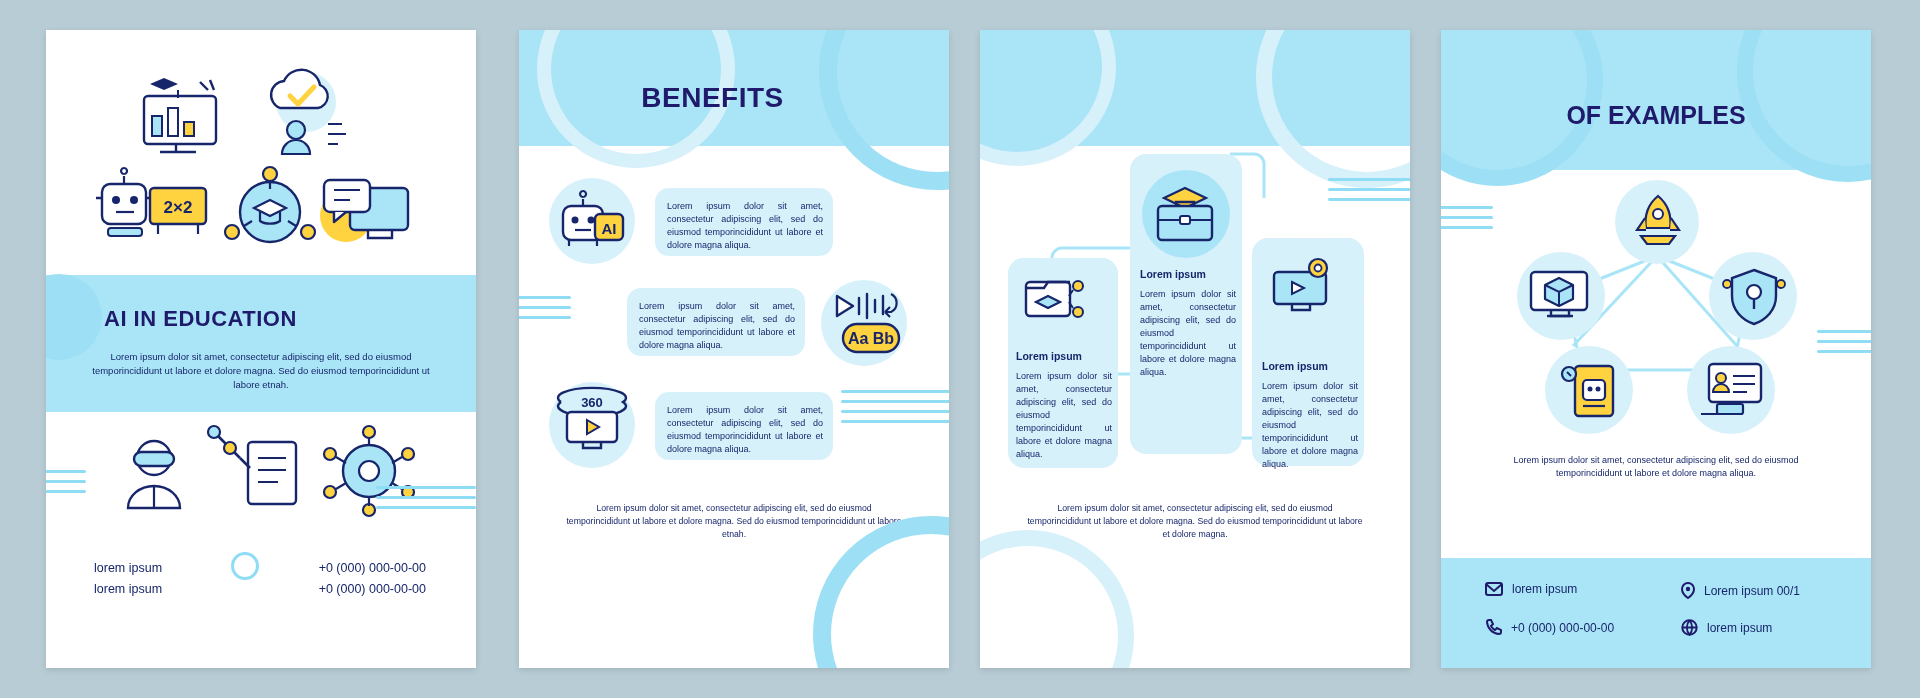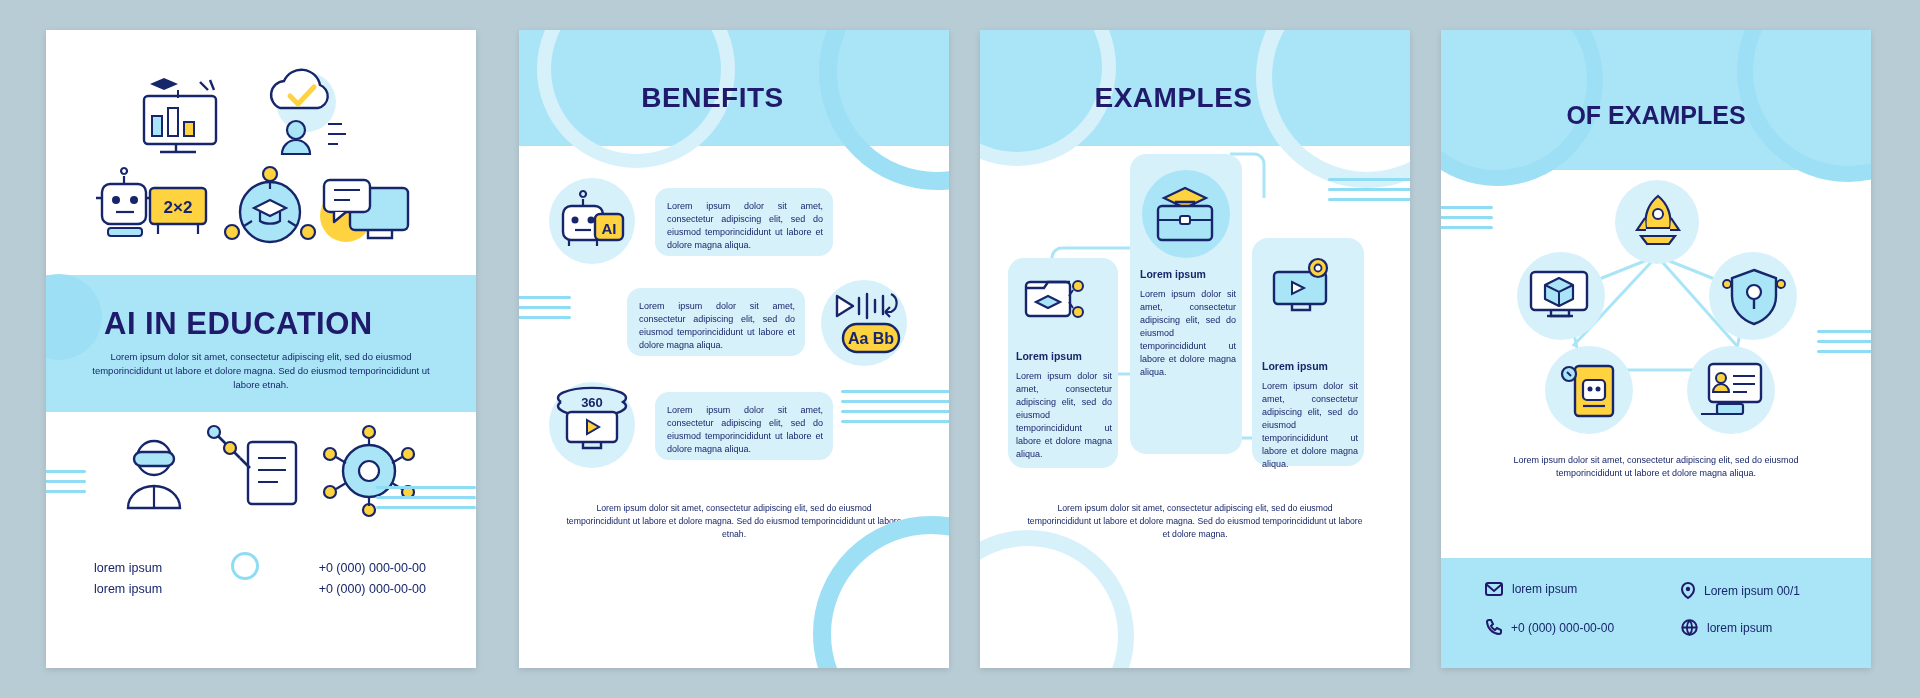--- a/index.html
+++ b/index.html
@@ -68,21 +68,21 @@
     background: #fff;
   }
   #p1-band {
     position: absolute;
     left: 0; top: 245px; width: 430px; height: 137px;
     background: #aae5f7;
   }
   .p1-title {
     position: absolute;
     left: 58px; top: 276px;
-    font-size: 31px;
+    font-size: 22px;
     font-weight: bold;
     letter-spacing: 0.5px;
     color: #1f1a6b;
   }
   .p1-sub {
     position: absolute;
     left: 38px; top: 320px;
     width: 354px;
     text-align: center;
     font-size: 9.5px;
@@ -364,21 +364,20 @@
 
     <div class="footer-text" style="top:472px;">Lorem ipsum dolor sit amet, consectetur adipiscing elit, sed do eiusmod temporincididunt ut labore et dolore magna. Sed do eiusmod temporincididunt ut labore etnah.</div>
     <div class="arcRing" style="left:294px; top:486px; width:200px; height:200px; border-color:#9ddff4; border-width:18px;"></div>
   </div>
 
   <div class="page" id="page3">
     <div class="page-head cyan"></div>
     <div style="position:absolute; left:0; top:70px; width:84px; height:56px; background:#aae5f7; border-bottom-right-radius:26px;"></div>
     <div class="arcRing" style="left:-62px; top:-62px; width:170px; height:170px; border-color:#d7f1fb; border-width:14px;"></div>
     <div class="arcRing" style="left:276px; top:-64px; width:190px; height:190px; border-color:#d7f1fb; border-width:16px;"></div>
-    <div class="head-title" style="top:52px;">EXAMPLES</div>
 
     <svg width="430" height="360" viewBox="0 0 430 360" style="position:absolute; left:0; top:108px;">
       <path d="M72 140 v-20 a10 10 0 0 1 10 -10 h100" fill="none" stroke="#aae5f7" stroke-width="3"></path>
       <path d="M250 16 h24 a10 10 0 0 1 10 10 v34" fill="none" stroke="#aae5f7" stroke-width="3"></path>
       <path d="M250 300 h24 a10 10 0 0 0 10 -10 v-34" fill="none" stroke="#aae5f7" stroke-width="3"></path>
       <path d="M72 200 v26 a10 10 0 0 0 10 10 h96" fill="none" stroke="#aae5f7" stroke-width="3"></path>
     </svg>
 
     <div class="lines" style="left:348px; top:148px; width:92px;">
       <i style="width:88px"></i>

